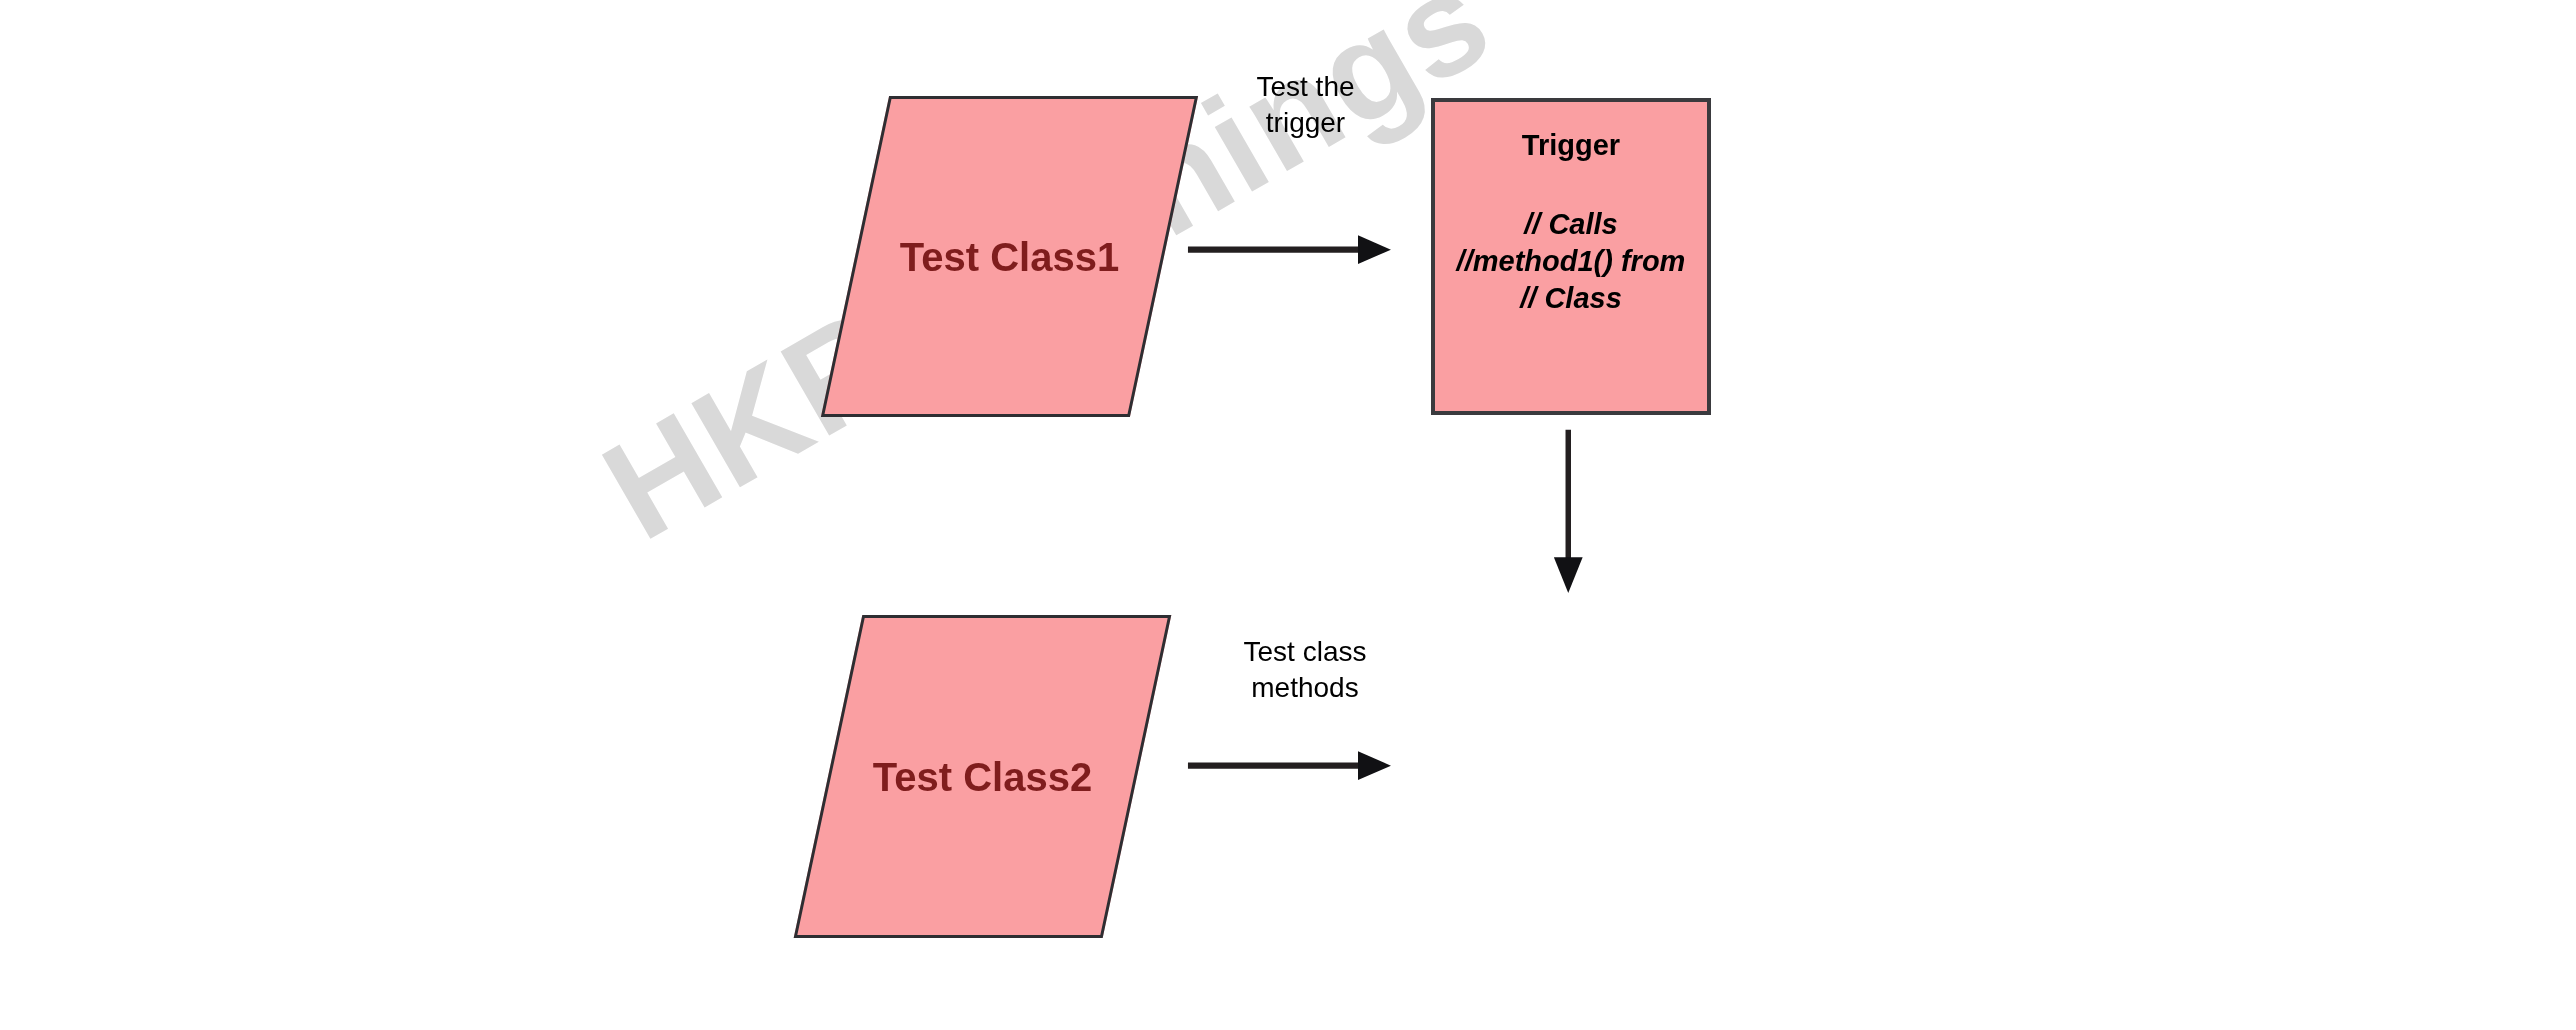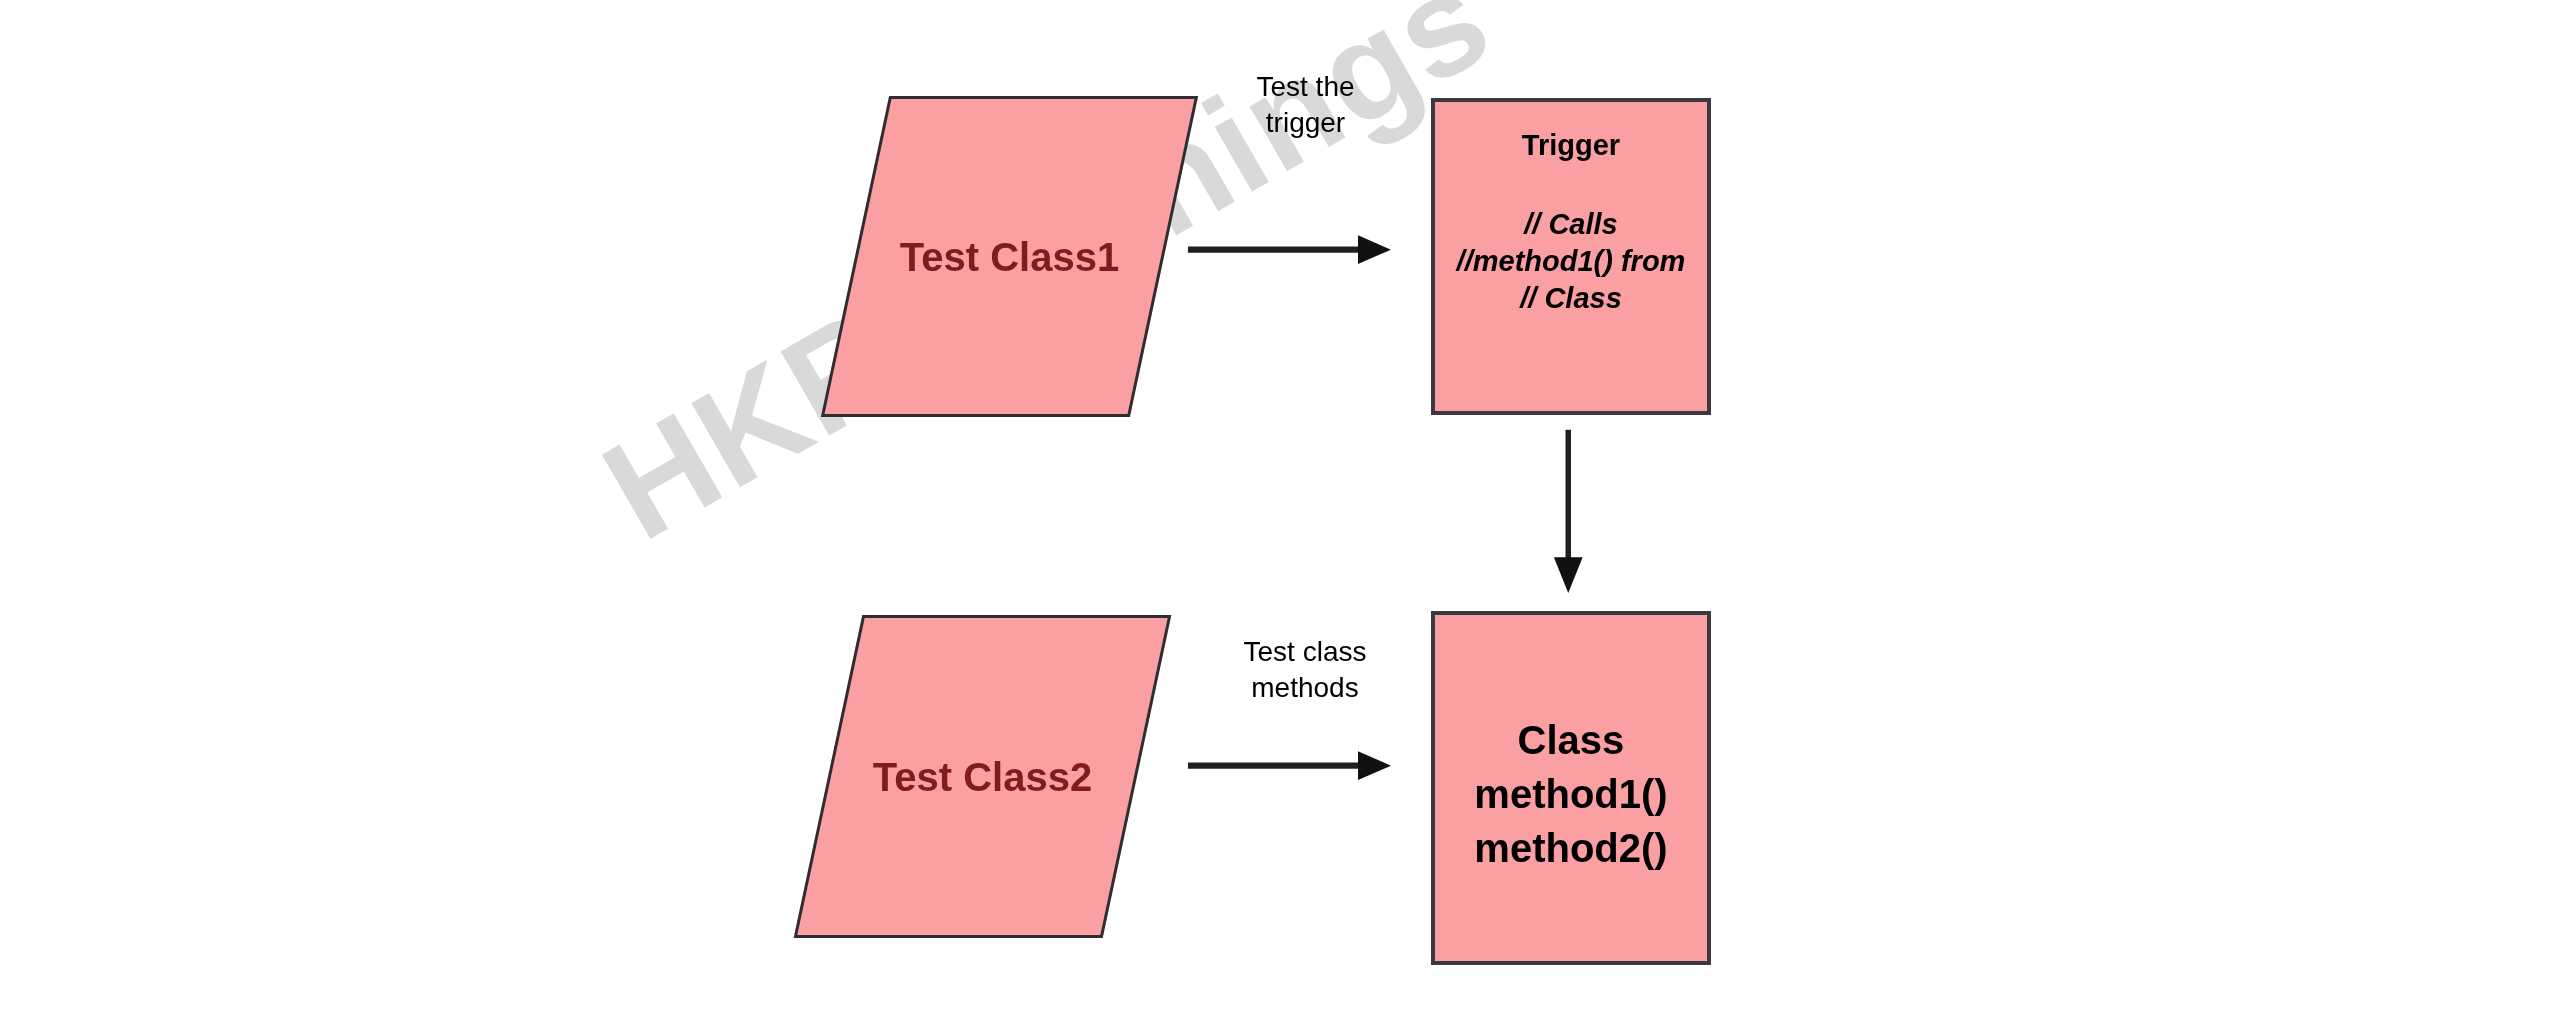--- a/index.html
+++ b/index.html
@@ -163,20 +163,15 @@
 Class2</div>
   </div>
 
   <svg class="arrow-svg" style="left:1185px; top:743px; width:213px; height:48px;" viewBox="0 0 310 70">
     <line x1="4" y1="33" x2="258" y2="33" stroke="#231f20" stroke-width="9"></line>
     <polygon points="252,12 300,33 252,54" fill="#111114"></polygon>
   </svg>
   <div class="edge-label" style="left:1202px; top:634px; width:206px;">Test class
 methods</div>
 
-  <div class="node rectbox" style="left:1431px; top:611px; width:280px; height:354px;">
-    <div class="class-body">Class
-method1()
-method2()</div>
-  </div>
 
 </div>
 
 
 </body></html>

